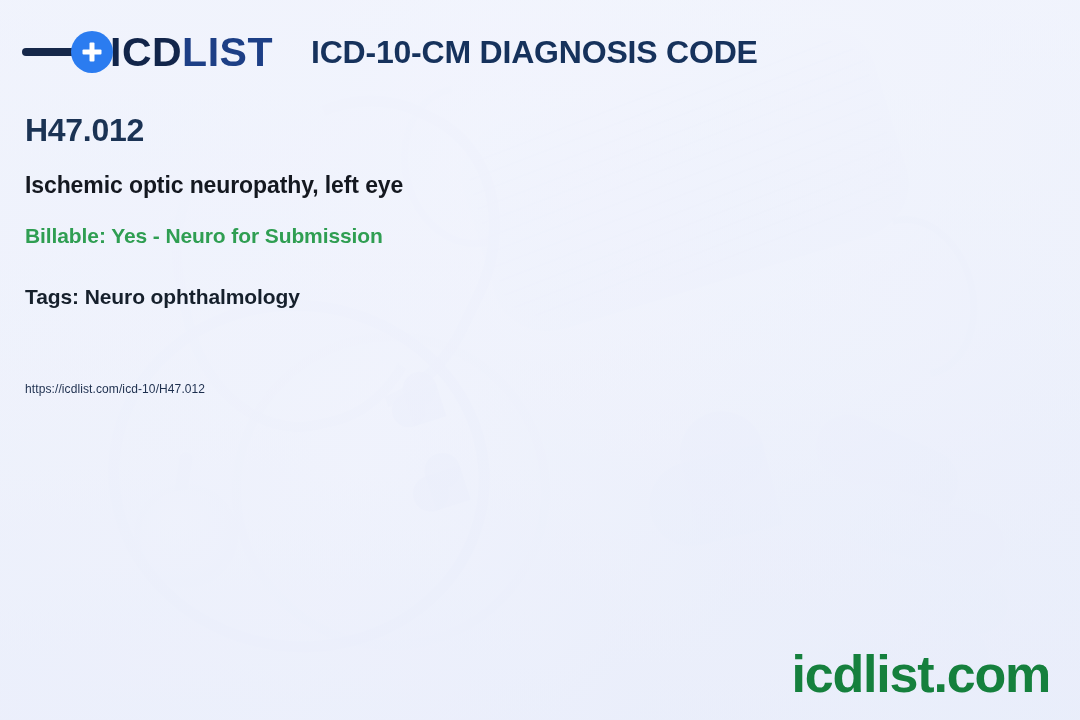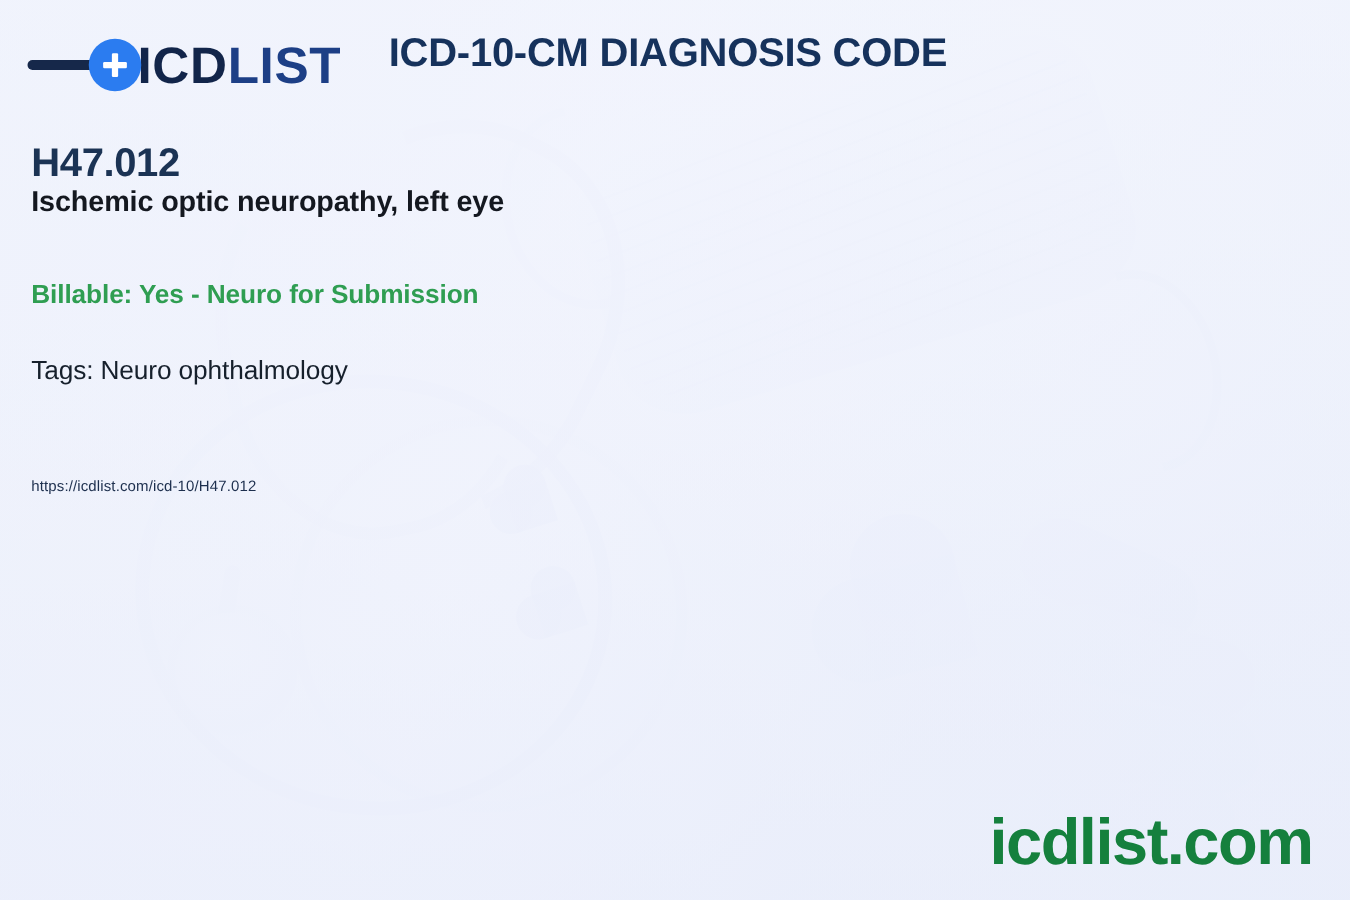--- a/index.html
+++ b/index.html
@@ -202,21 +202,21 @@
     position: absolute;
     inset: 0;
   }
 
   
   .header {
     position: absolute;
     left: 22px;
     top: 26px;
     display: flex;
-    align-items: flex-start;
+    align-items: center;
     height: 52px;
   }
   .logo {
     display: flex;
     align-items: center;
     height: 52px;
   }
   .logo-dash {
     width: 58px;
     height: 8px;
@@ -279,21 +279,21 @@
     top: 114px;
     font-size: 32px;
     font-weight: 700;
     color: #1b3354;
     letter-spacing: -0.3px;
     line-height: 1.05;
   }
   .code-desc {
     position: absolute;
     left: 25px;
-    top: 148px;
+    top: 172px;
     font-size: 23px;
     font-weight: 700;
     color: #141820;
     letter-spacing: -0.1px;
     line-height: 1.2;
   }
   .billable {
     position: absolute;
     left: 25px;
     top: 223px;
@@ -301,21 +301,21 @@
     font-weight: 700;
     color: #2f9e52;
     letter-spacing: -0.1px;
     line-height: 1.2;
   }
   .tags {
     position: absolute;
     left: 25px;
     top: 284px;
     font-size: 21px;
-    font-weight: 400;
+    font-weight: 700;
     color: #16202c;
     letter-spacing: -0.1px;
     line-height: 1.2;
   }
   .url {
     position: absolute;
     left: 25px;
     top: 382px;
     font-size: 12px;
     font-weight: 400;

